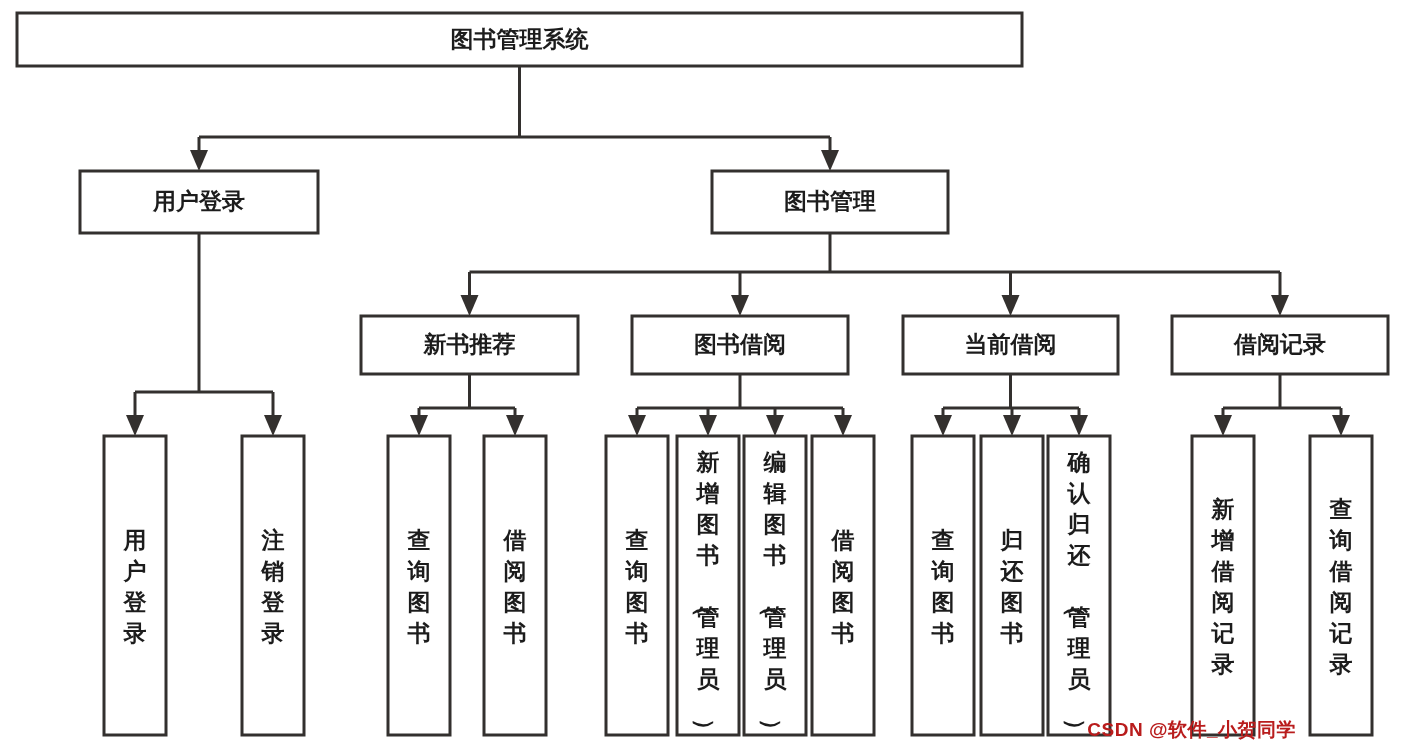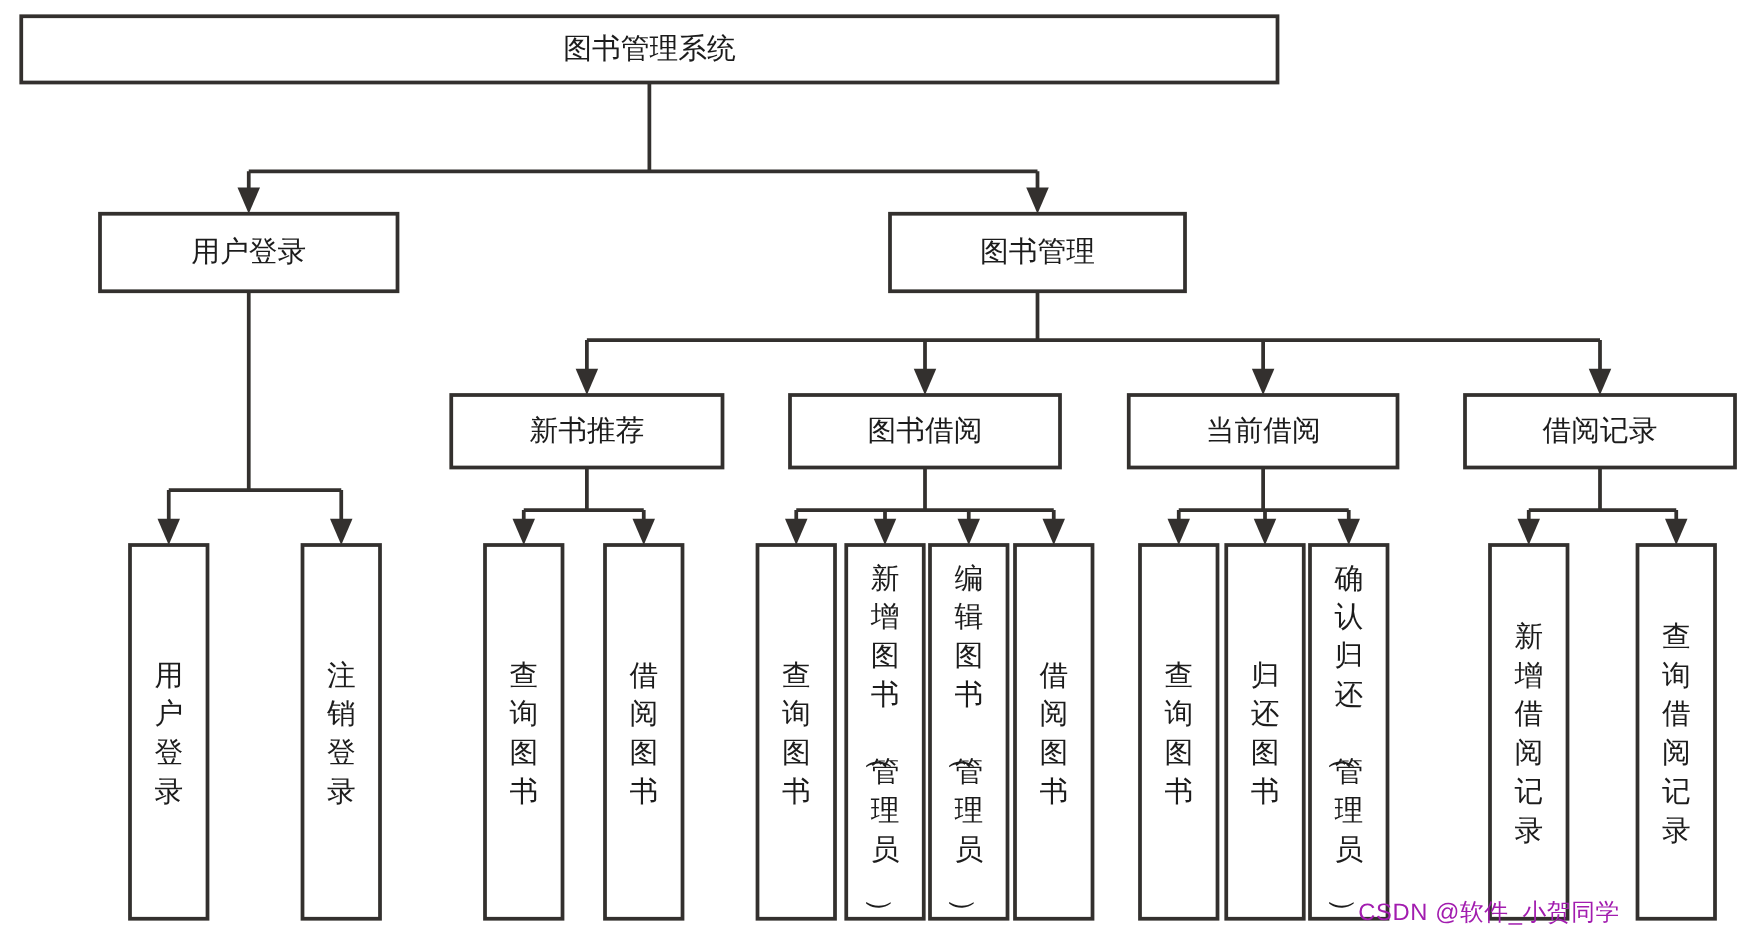--- a/index.html
+++ b/index.html
@@ -12,20 +12,21 @@
     width: 1405px;
     height: 747px;
     font-family: "Liberation Sans", "DejaVu Sans", sans-serif;
     overflow: hidden;
   }
   #diagram-root {
     position: relative;
     width: 1304px;
     height: 747px;
     background: #ffffff;
+    font-weight: bold;
   }
   svg#diagram-svg {
     position: absolute;
     left: 0;
     top: 0;
     width: 1405px;
     height: 747px;
     display: block;
   }
   .node-box {
@@ -55,21 +56,21 @@
   .arrow-head {
     fill: #33302e;
     stroke: none;
   }
   .watermark {
     position: absolute;
     right: 8px;
     bottom: 4px;
     font-family: "Liberation Sans", "DejaVu Sans", sans-serif;
     font-size: 19px;
-    color: #a21caf;
+    color: #b91c1c;
     white-space: nowrap;
     letter-spacing: 0.5px;
     user-select: none;
   }
 </style>
 </head>
 <body>
 
 <div id="diagram-root">
   <svg id="diagram-svg" viewBox="0 0 1405 747" preserveAspectRatio="none" xmlns="http://www.w3.org/2000/svg">

